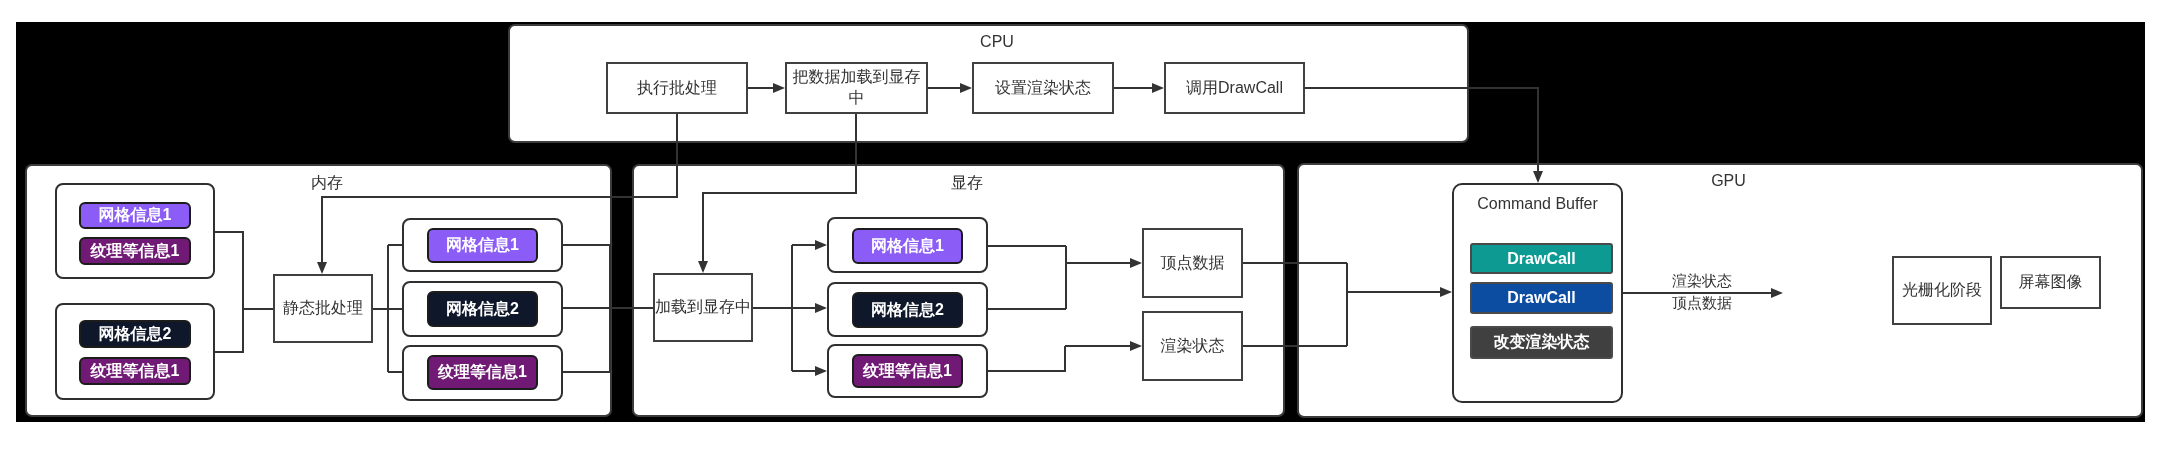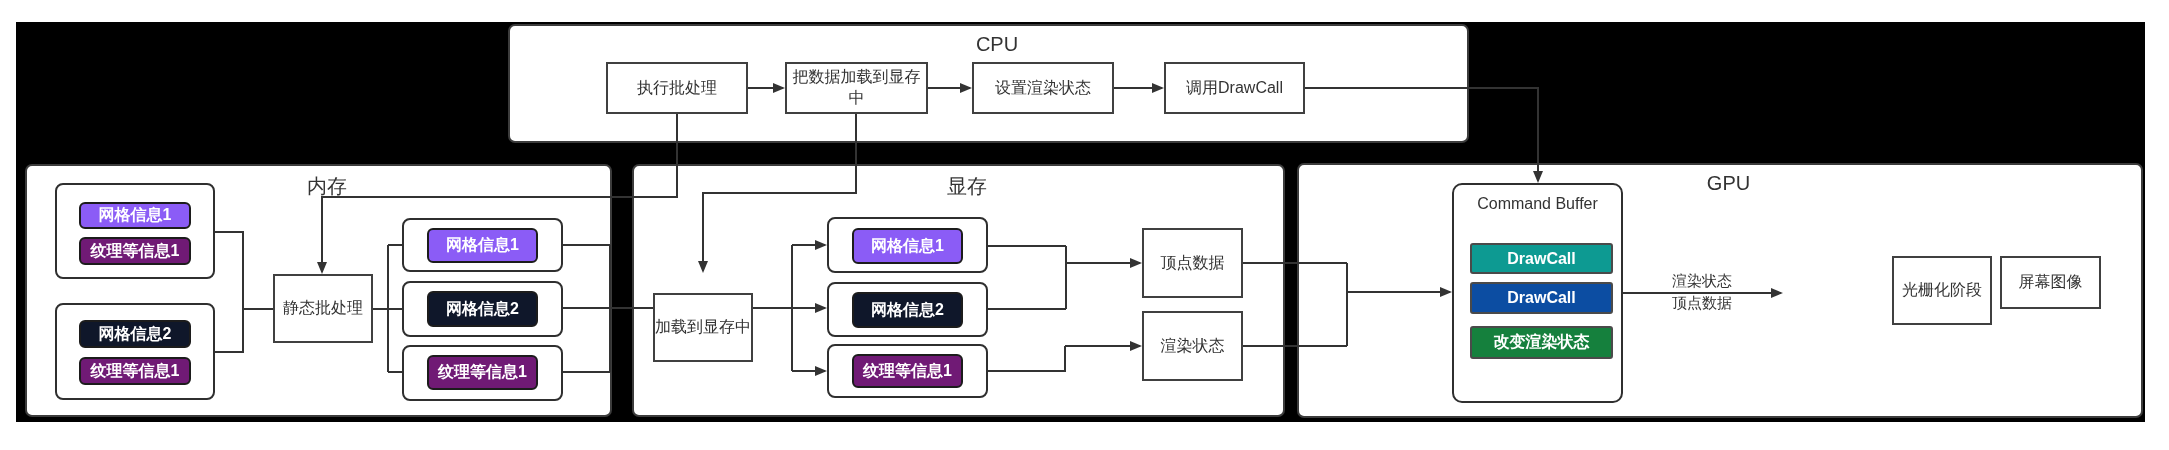--- a/index.html
+++ b/index.html
@@ -1,33 +1,33 @@
 <!DOCTYPE html>
 <html><head>
 <meta charset="utf-8">
 <style>
   html,body{margin:0;padding:0;background:#ffffff;}
   #stage{position:relative;width:2169px;height:450px;background:#ffffff;overflow:hidden;
          font-family:"Liberation Sans","DejaVu Sans",sans-serif;color:#333;}
   .bg-black{position:absolute;background:#000;}
   .panel{position:absolute;background:#fff;border:2px solid #3c3c3c;border-radius:7px;box-sizing:border-box;}
-  .panel-label{position:absolute;left:0;right:0;top:7px;text-align:center;font-size:20px;color:#333;margin-left:17px;}
+  .panel-label{position:absolute;left:0;right:0;top:7px;text-align:center;font-size:16px;color:#333;margin-left:17px;}
   .box{position:absolute;background:#fff;border:2px solid #404040;box-sizing:border-box;
        display:flex;align-items:center;justify-content:center;font-size:16px;color:#333;text-align:center;}
   .group{position:absolute;background:#fff;border:2px solid #2f2f2f;border-radius:8px;box-sizing:border-box;}
   .chip{position:absolute;border:2px solid #1c1c1c;border-radius:6px;box-sizing:border-box;
         display:flex;align-items:center;justify-content:center;color:#fff;font-size:16px;font-weight:bold;}
   .chip.teal{background:#8b5cf6;}
   .chip.blue{background:#0f172a;}
   .chip.red{background:#701a75;}
   .cb-chip{position:absolute;border:2px solid #4a4a4a;border-radius:3px;box-sizing:border-box;
         display:flex;align-items:center;justify-content:center;color:#fff;font-size:16px;font-weight:bold;}
   .cb-chip.teal{background:#0d9a92;}
   .cb-chip.blue{background:#0c4da2;}
-  .cb-chip.red{background:#15803d;}
+  .cb-chip.red{background:#404040;}
   .cb-title{position:absolute;left:0;right:0;top:10px;text-align:center;font-size:16px;color:#333;}
   svg.wires{position:absolute;left:0;top:0;pointer-events:none;}
   .edge-label{position:absolute;text-align:center;font-size:15px;color:#333;line-height:22px;}
 </style>
 </head>
 <body>
 
 <div id="stage">
 
   <div class="bg-black" style="left:16px;top:22px;width:2129px;height:400px;"></div>
@@ -92,21 +92,21 @@
 
   <div class="box" style="left:273px;top:274px;width:100px;height:69px;">静态批处理</div>
 
   <div class="group" style="left:402px;top:218px;width:161px;height:54px;"></div>
   <div class="chip teal" style="left:427px;top:228px;width:111px;height:35px;">网格信息1</div>
   <div class="group" style="left:402px;top:281px;width:161px;height:56px;"></div>
   <div class="chip blue" style="left:427px;top:291px;width:111px;height:36px;">网格信息2</div>
   <div class="group" style="left:402px;top:345px;width:161px;height:56px;"></div>
   <div class="chip red" style="left:427px;top:355px;width:111px;height:35px;">纹理等信息1</div>
 
-  <div class="box" style="left:653px;top:273px;width:100px;height:69px;margin-top:20px;">加载到显存中</div>
+  <div class="box" style="left:653px;top:273px;width:100px;height:69px;">加载到显存中</div>
 
   <div class="group" style="left:827px;top:217px;width:161px;height:56px;"></div>
   <div class="chip teal" style="left:852px;top:228px;width:111px;height:36px;">网格信息1</div>
   <div class="group" style="left:827px;top:282px;width:161px;height:55px;"></div>
   <div class="chip blue" style="left:852px;top:292px;width:111px;height:36px;">网格信息2</div>
   <div class="group" style="left:827px;top:344px;width:161px;height:54px;"></div>
   <div class="chip red" style="left:852px;top:354px;width:111px;height:34px;">纹理等信息1</div>
 
   <div class="box" style="left:1142px;top:228px;width:101px;height:70px;">顶点数据</div>
   <div class="box" style="left:1142px;top:311px;width:101px;height:70px;">渲染状态</div>

